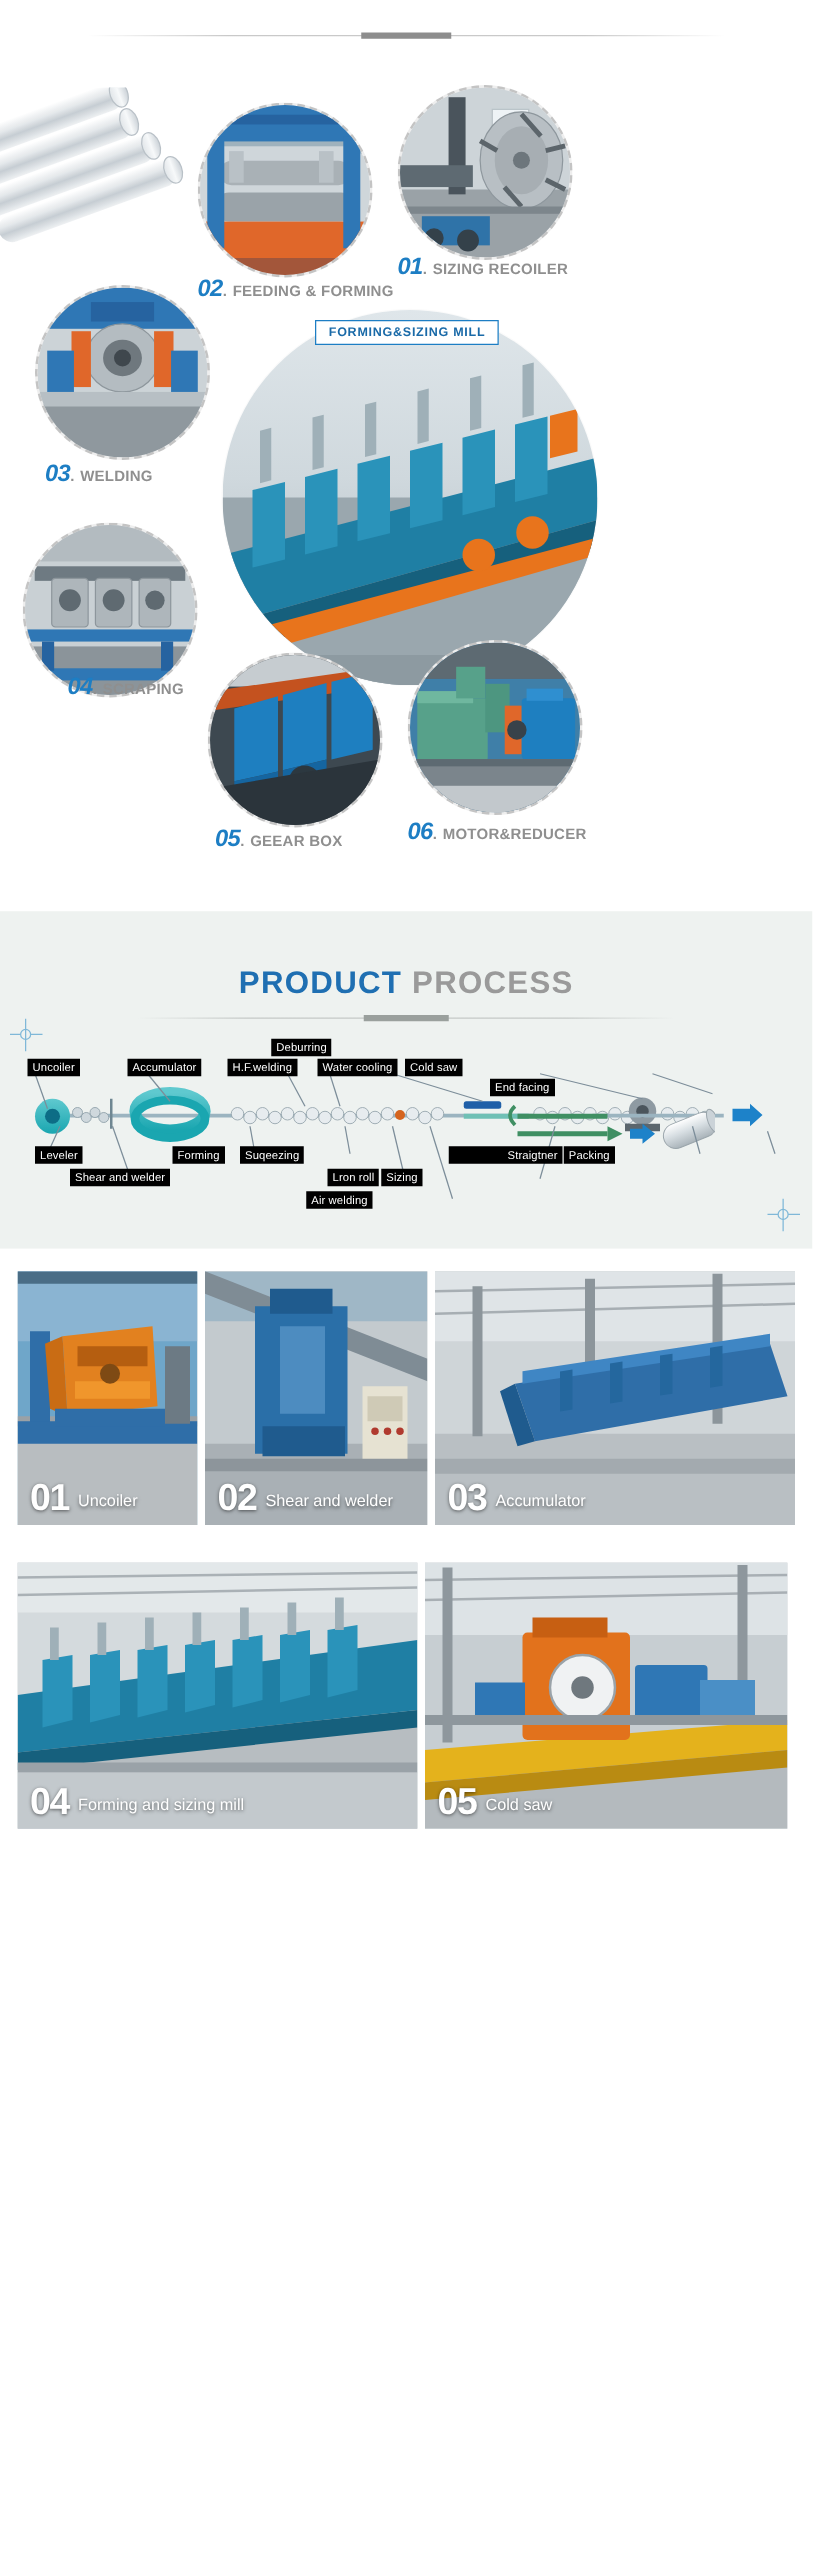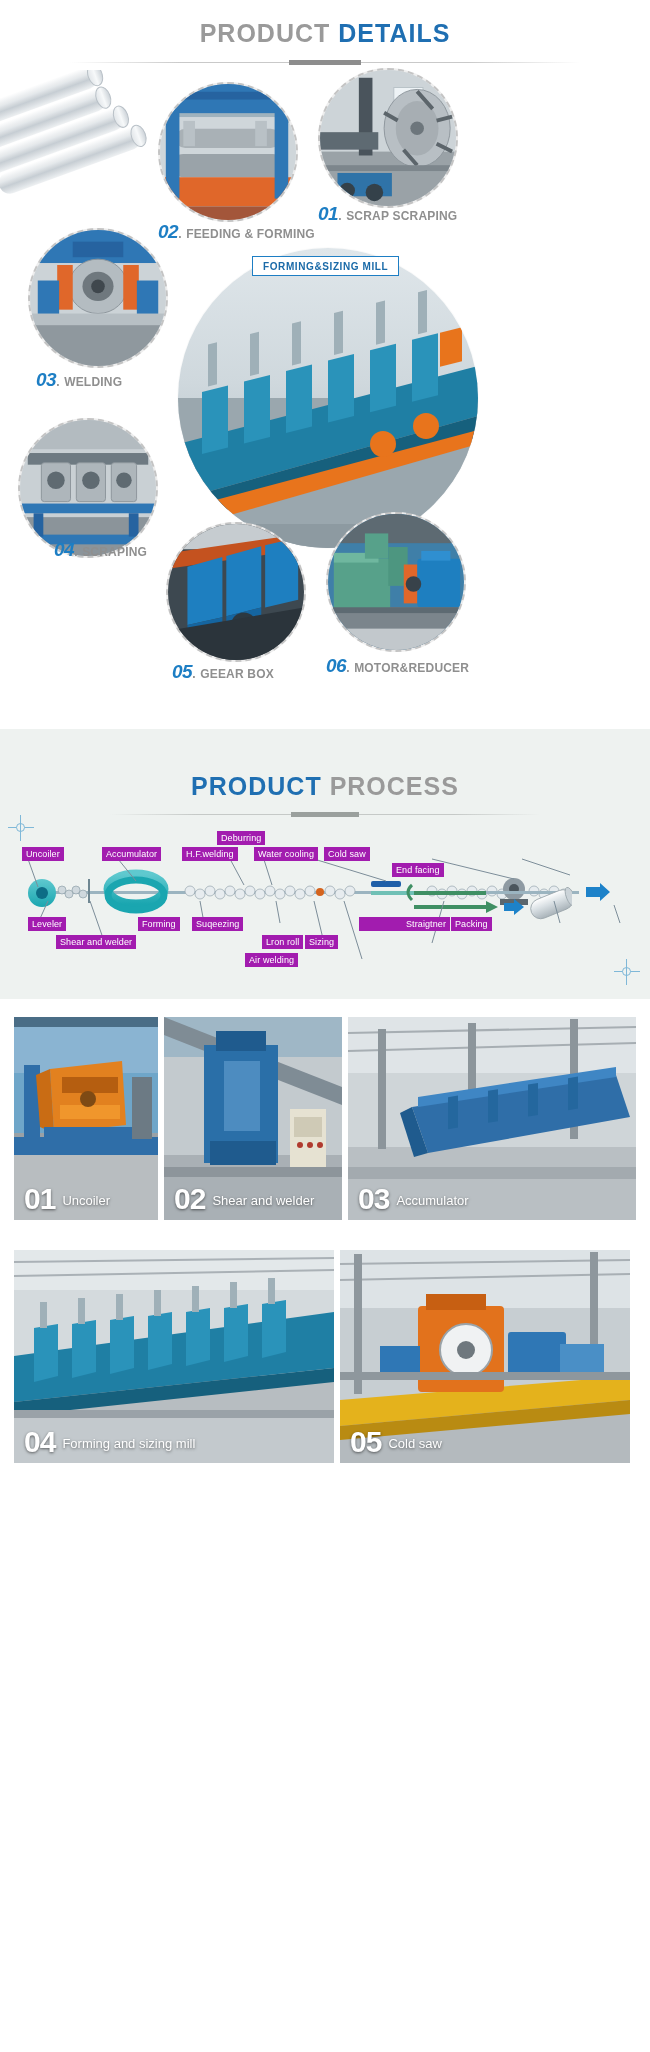--- a/index.html
+++ b/index.html
@@ -146,21 +146,21 @@
   .cross::after  { left: 12px; top: 0; width: 1px; height: 26px; }
   .cross .dot {
     position: absolute; left: 8px; top: 8px;
     width: 9px; height: 9px; border-radius: 50%;
     border: 1px solid #7fb8d8; background: #eef2f0;
   }
 
   .flow { position: absolute; left: 0; top: 104px; width: 650px; height: 150px; }
   .tag {
     position: absolute;
-    background: #a21caf;
+    background: #000000;
     color: #ffffff;
     font-size: 9px;
     line-height: 12px;
     padding: 1px 4px;
     white-space: nowrap;
     letter-spacing: .1px;
   }
 
   
   .gallery {
@@ -191,24 +191,20 @@
   .gal-txt { font-size: 13px; line-height: 1.35; padding-bottom: 2px; }
 </style>
 </head>
 <body>
 
 <div class="page">
 
   <section class="details-section">
 
     <div class="hdr">
-      <div class="hdr-title">
-        <span class="g">PRODUCT</span>
-        <span class="b">DETAILS</span>
-      </div>
       <div class="hdr-rule"></div>
     </div>
 
     <svg class="pipes" viewBox="0 0 160 125">
       <defs>
         <linearGradient id="pg" x1="0" y1="0" x2="0" y2="1">
           <stop offset="0%" stop-color="#ffffff"></stop>
           <stop offset="35%" stop-color="#e3e7ea"></stop>
           <stop offset="60%" stop-color="#c4cbd1"></stop>
           <stop offset="100%" stop-color="#eef1f3"></stop>
@@ -288,21 +284,21 @@
           <path d="M100 22 L116 40 M120 52 L136 48 M120 76 L136 84 M100 98 L86 82 M80 52 L66 44" stroke="#5c656b" stroke-width="4" fill="none"></path>
         </g>
         <rect x="18" y="106" width="56" height="24" fill="#2f73a8"></rect>
         <circle cx="28" cy="124" r="8" fill="#34414a"></circle>
         <circle cx="56" cy="126" r="9" fill="#34414a"></circle>
         <rect x="0" y="98" width="140" height="6" fill="#7d868c"></rect>
       </svg>
     </div>
     <div class="lbl" style="left:318px; top:204px;">
       <span class="num">01</span><span class="txt">.</span>
-      <span class="txt">SCRAP SCRAPING</span>
+      <span class="txt">SIZING RECOILER</span>
     </div>
 
     <div class="circ" style="left:158px; top:82px; width:140px; height:140px;">
       <svg viewBox="0 0 140 140" preserveAspectRatio="none">
         <rect width="140" height="140" fill="#cfd6da"></rect>
         <rect x="0" y="0" width="140" height="36" fill="#2f77b5"></rect>
         <rect x="0" y="30" width="140" height="10" fill="#9fb2bd"></rect>
         <rect x="8" y="34" width="124" height="12" fill="#cfd6da"></rect>
         <rect x="16" y="46" width="108" height="20" rx="10" fill="#a9b1b6"></rect>
         <rect x="12" y="72" width="116" height="24" rx="12" fill="#9aa3a9"></rect>

